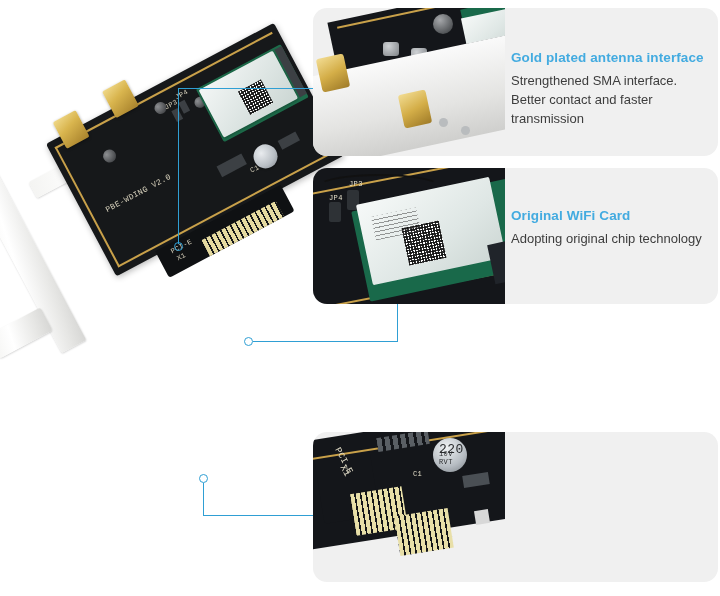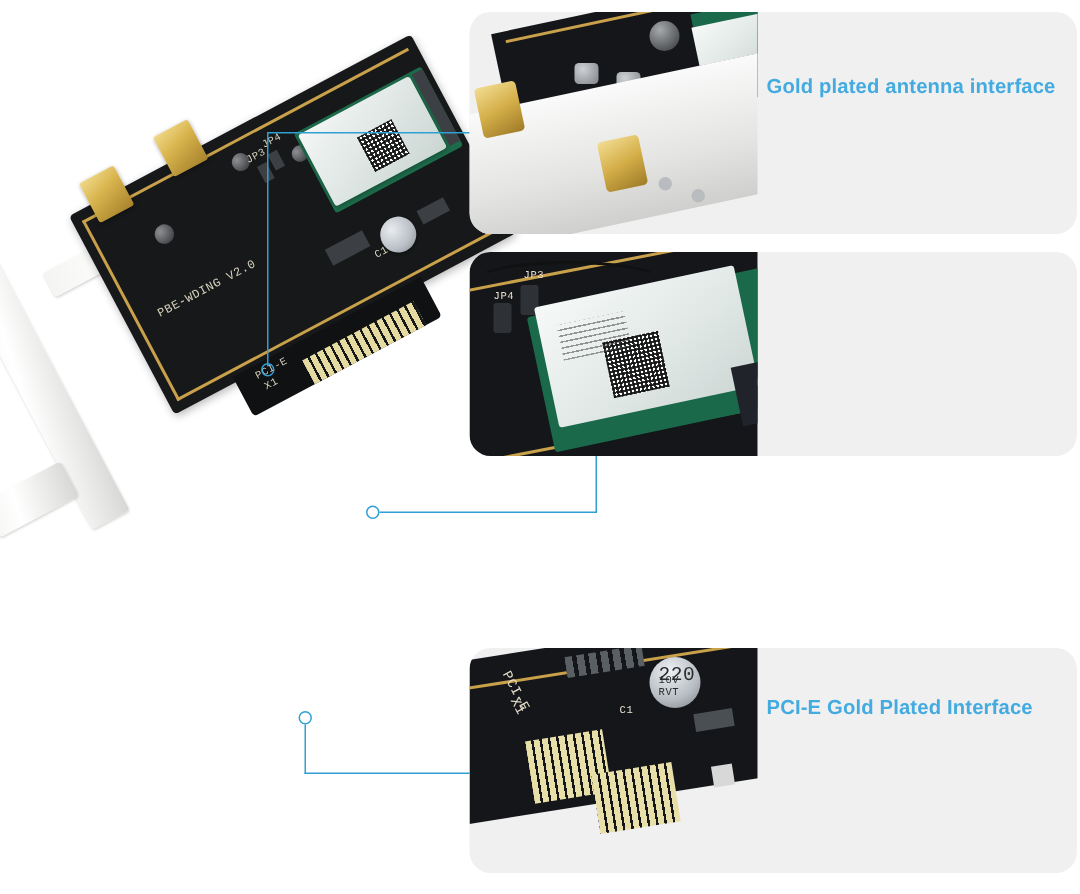--- a/index.html
+++ b/index.html
@@ -190,20 +190,21 @@
       <div class="ph" style="left:98px;top:40px;width:16px;height:14px;border-radius:3px;
                   background:radial-gradient(circle at 35% 30%,#cfd2d5,#7e8286);"></div>
       <div class="ph ph-metal" style="left:-10px;top:46px;width:240px;height:92px;transform:rotate(-12deg);"></div>
       <div class="ph ph-gold" style="left:6px;top:48px;width:28px;height:34px;border-radius:3px;transform:rotate(-12deg);"></div>
       <div class="ph ph-gold" style="left:88px;top:84px;width:28px;height:34px;border-radius:3px;transform:rotate(-12deg);"></div>
       <div class="ph" style="left:126px;top:110px;width:9px;height:9px;border-radius:50%;background:#b9bcbe;"></div>
       <div class="ph" style="left:148px;top:118px;width:9px;height:9px;border-radius:50%;background:#b9bcbe;"></div>
     </div>
     <div class="txt" style="left:198px;top:42px;width:196px;">
       <p class="feat-title">Gold plated antenna interface</p>
+      <p class="feat-body">Strengthened SMA interface. Better contact and faster transmission</p>
     </div>
   </div>
 
   <div class="panel" style="left:313px;top:168px;width:405px;height:136px;">
     <div class="photo" style="width:192px;">
       <div class="ph ph-black" style="left:-20px;top:-10px;width:260px;height:170px;"></div>
       <div class="ph" style="left:-10px;top:4px;width:230px;height:2px;background:#c9a14a;transform:rotate(-11deg);"></div>
       <div class="ph" style="left:-10px;top:120px;width:230px;height:2px;background:#c9a14a;transform:rotate(-11deg);"></div>
       <div class="ph" style="left:4px;top:6px;width:120px;height:22px;border:2px solid #111;border-radius:50%;border-color:#111 transparent transparent transparent;"></div>
       <div class="ph" style="left:34px;top:22px;width:12px;height:20px;background:#2e3236;border-radius:2px;"></div>
@@ -211,20 +212,24 @@
       <div class="silk" style="left:36px;top:12px;font-size:7px;color:#e6e0cb;">JP3</div>
       <div class="silk" style="left:16px;top:26px;font-size:7px;color:#e6e0cb;">JP4</div>
       <div class="ph" style="left:52px;top:40px;width:18px;height:18px;border-radius:50%;
                   background:radial-gradient(circle at 35% 30%,#a6a8ab,#55585b 70%,#303234);"></div>
       <div class="ph ph-green" style="left:46px;top:26px;width:160px;height:92px;transform:rotate(-12deg);border-radius:2px;"></div>
       <div class="ph ph-white" style="left:50px;top:22px;width:136px;height:82px;transform:rotate(-12deg);border-radius:2px;"></div>
       <div class="qr" style="left:92px;top:56px;width:38px;height:38px;transform:rotate(-12deg);"></div>
       <div class="ph" style="left:60px;top:44px;width:46px;height:24px;transform:rotate(-12deg);
                   background:repeating-linear-gradient(0deg,#4a4a4a 0 1px,transparent 1px 4px);opacity:.55;"></div>
       <div class="ph" style="left:178px;top:74px;width:26px;height:40px;background:#20242a;transform:rotate(-12deg);"></div>
+    </div>
+    <div class="txt" style="left:198px;top:40px;width:196px;">
+      <p class="feat-title">Original WiFi Card</p>
+      <p class="feat-body">Adopting original chip technology</p>
     </div>
   </div>
 
   <div class="panel" style="left:313px;top:432px;width:405px;height:150px;">
     <div class="photo" style="width:192px;">
       <div class="ph ph-black" style="left:-10px;top:-8px;width:230px;height:108px;transform:rotate(-9deg);"></div>
       <div class="ph ph-black" style="left:6px;top:22px;width:56px;height:66px;transform:rotate(-9deg);border-radius:4px;"></div>
       <div class="ph" style="left:-6px;top:10px;width:210px;height:1.6px;background:#c9a14a;transform:rotate(-9deg);"></div>
       <div class="silk" style="left:16px;top:24px;font-size:9px;color:#e6e0cb;transform:rotate(62deg);">PCI-E</div>
       <div class="silk" style="left:26px;top:34px;font-size:9px;color:#e6e0cb;transform:rotate(62deg);">X1</div>
@@ -237,17 +242,16 @@
       <div class="silk" style="left:126px;top:10px;font-size:13px;color:#2a2c2e;">220</div>
       <div class="silk" style="left:126px;top:18px;font-size:7px;color:#2a2c2e;">10V</div>
       <div class="silk" style="left:126px;top:26px;font-size:7px;color:#2a2c2e;">RVT</div>
       <div class="silk" style="left:100px;top:38px;font-size:7px;color:#e6e0cb;">C1</div>
       <div class="ph" style="left:64px;top:2px;width:52px;height:14px;transform:rotate(-9deg);
                   background:repeating-linear-gradient(90deg,#5a5f64 0 5px,#14161a 5px 8px);"></div>
       <div class="ph" style="left:150px;top:42px;width:26px;height:12px;background:#4a4f54;transform:rotate(-9deg);"></div>
       <div class="ph" style="left:162px;top:78px;width:14px;height:14px;background:#d8d8d8;transform:rotate(-9deg);"></div>
     </div>
     <div class="txt" style="left:198px;top:32px;width:200px;">
-      <p class="feat-title">PCI-E Gold Plated Interface</p>
     </div>
   </div>
 
 </div>
 
 </body></html>

